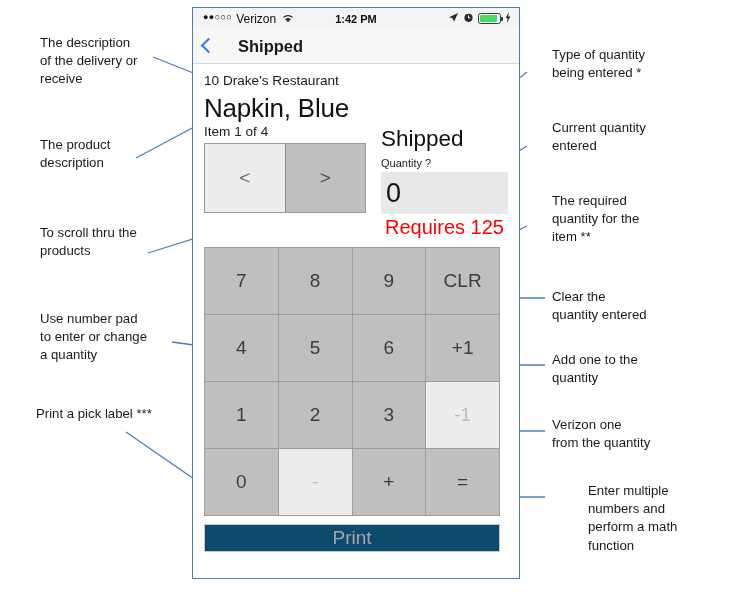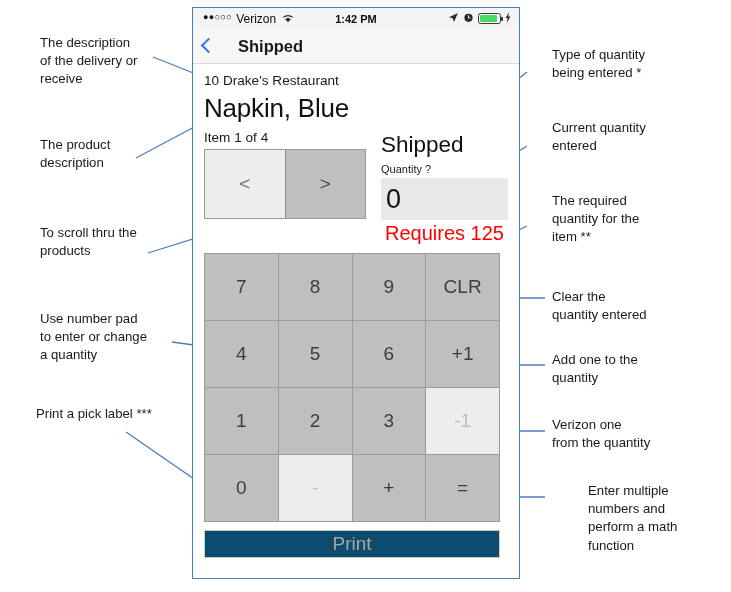--- a/index.html
+++ b/index.html
@@ -156,21 +156,21 @@
   #product-name {
     font-size: 26px;
     color: #111;
     margin-top: 5px;
     letter-spacing: -0.2px;
   }
 
   
   #mid-row {
     display: flex;
-    margin-top: 6px;
+    margin-top: 0;
   }
   #nav-col { width: 166px; }
   #qty-col { flex: 1; padding-left: 11px; padding-top: 2px;}
 
   #item-count { font-size: 13.6px; color: #1a1a1a; }
   #arrow-buttons {
     display: flex;
     margin-top: 4px;
     border: 1px solid #9b9b9b;
     width: 162px;

